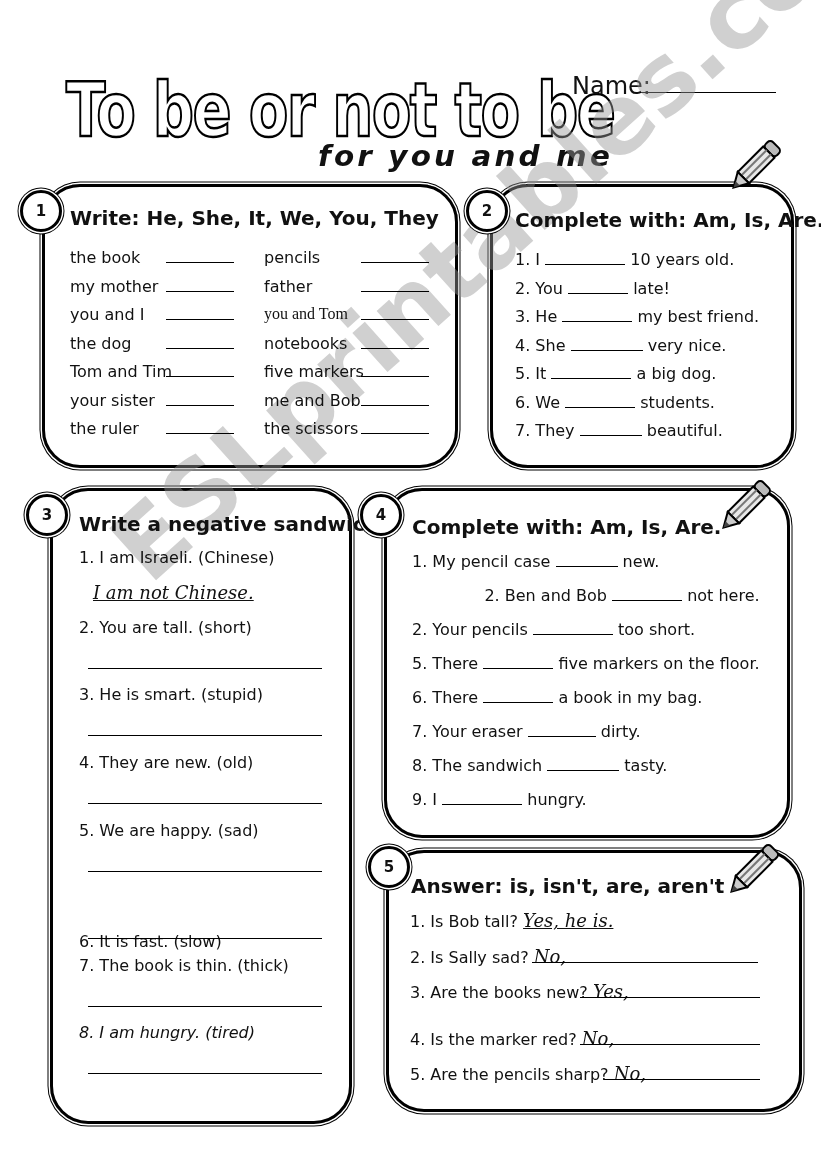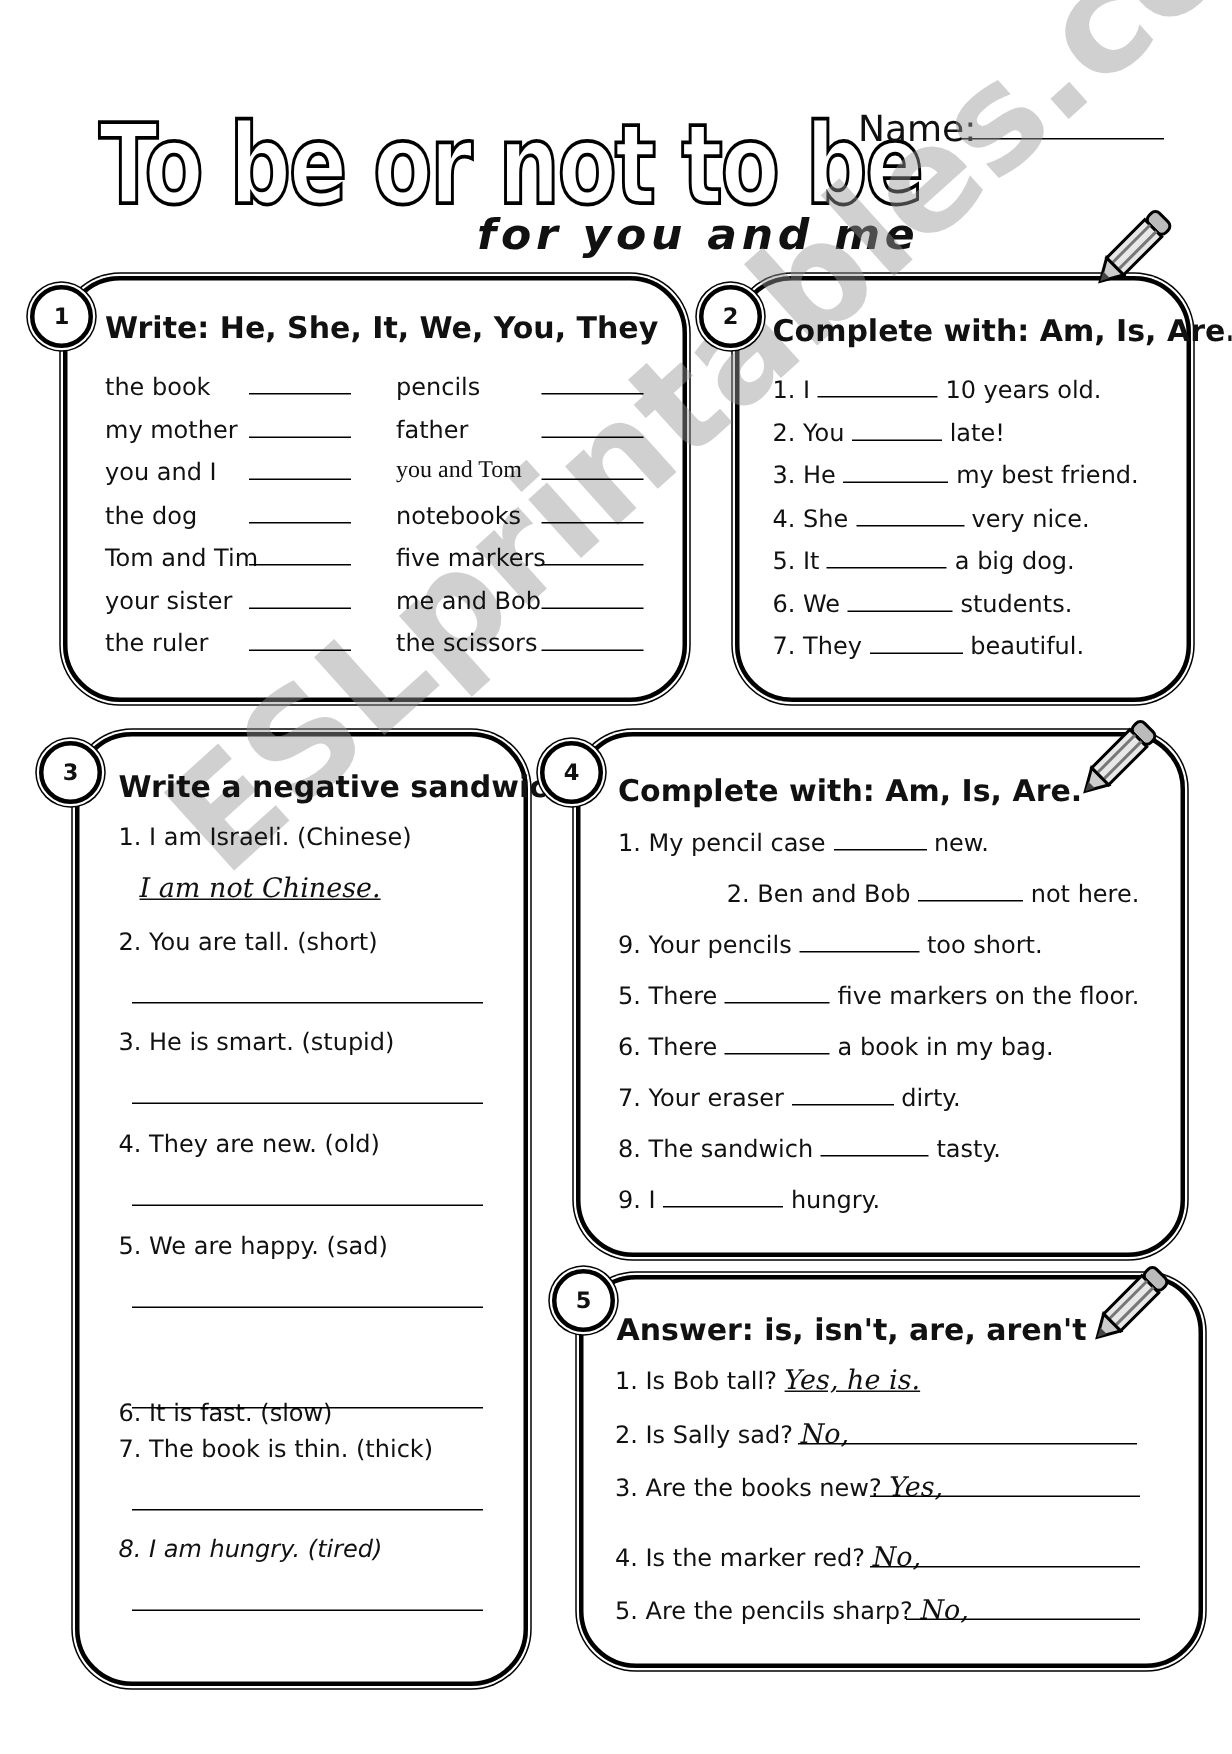--- a/index.html
+++ b/index.html
@@ -143,21 +143,21 @@
 <div class="abs answer-line" style="left:88px; top:1006px; width:234px;"></div>
 <div class="abs line-text" style="left:79px; top:1023px;font-style:italic;">8. I am hungry. (tired)</div>
 <div class="abs answer-line" style="left:88px; top:1073px; width:234px;"></div>
 
 <div class="abs box" style="left:384px; top:488px; width:400px; height:344px;"></div>
 <div class="abs badge" style="left:360px; top:494px;">4</div>
 <div class="abs heading" style="left:412px; top:515px;">Complete with: Am, Is, Are.</div>
 <div class="abs" style="left:412px; top:552px;">
   <div class="line-text" style="height:34px;"><span>1. My pencil case</span> <span class="blank" style="width:62px;"></span> <span>new.</span></div>
   <div class="line-text" style="height:34px;text-align:right;"><span>2. Ben and Bob</span> <span class="blank" style="width:70px;"></span> <span>not here.</span></div>
-  <div class="line-text" style="height:34px;"><span>9. Your pencils</span> <span class="blank" style="width:80px;"></span> <span>too short.</span></div>
+  <div class="line-text" style="height:34px;"><span>2. Your pencils</span> <span class="blank" style="width:80px;"></span> <span>too short.</span></div>
   <div class="line-text" style="height:34px;"><span>5. There</span> <span class="blank" style="width:70px;"></span> <span>five markers on the floor.</span></div>
   <div class="line-text" style="height:34px;"><span>6. There</span> <span class="blank" style="width:70px;"></span> <span>a book in my bag.</span></div>
   <div class="line-text" style="height:34px;"><span>7. Your eraser</span> <span class="blank" style="width:68px;"></span> <span>dirty.</span></div>
   <div class="line-text" style="height:34px;"><span>8. The sandwich</span> <span class="blank" style="width:72px;"></span> <span>tasty.</span></div>
   <div class="line-text" style="height:34px;"><span>9.  I</span> <span class="blank" style="width:80px;"></span> <span>hungry.</span></div>
 </div>
 
 <div class="abs box" style="left:386px; top:850px; width:410px; height:256px;"></div>
 <div class="abs badge" style="left:368px; top:846px;">5</div>
 <div class="abs heading" style="left:411px; top:874px;">Answer: is, isn't, are, aren't</div>

